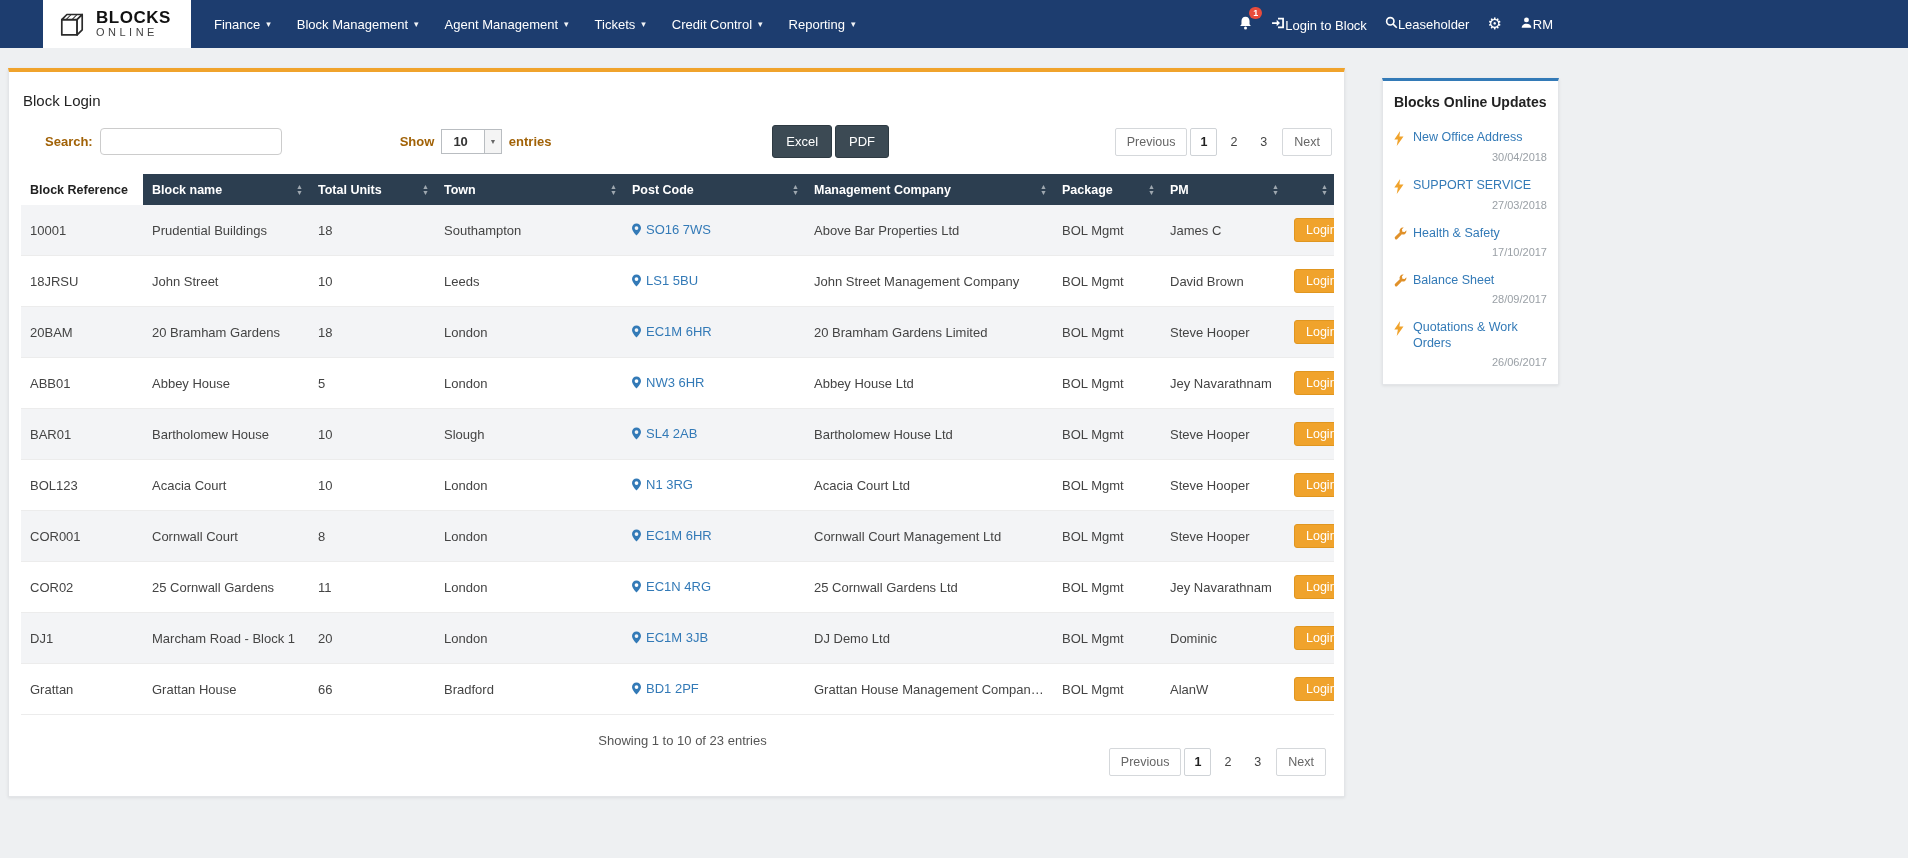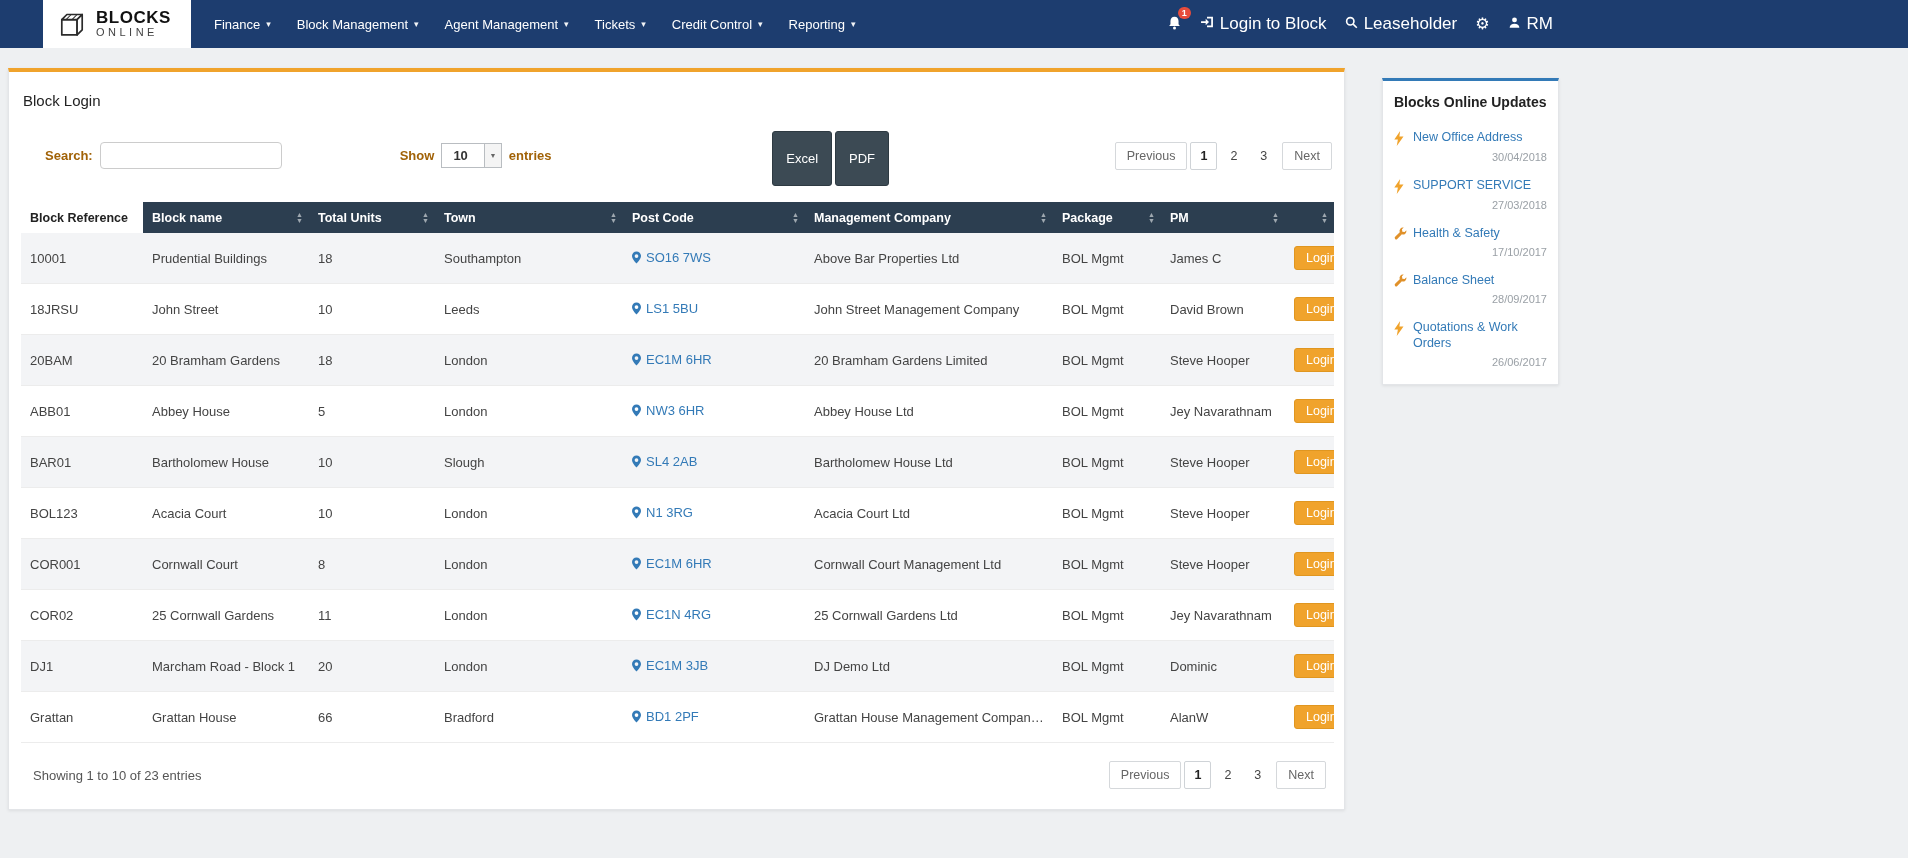--- a/index.html
+++ b/index.html
@@ -14,21 +14,21 @@
   
   .nav { height: 48px; background: #1d3d6f; width: 100%; }
   .nav-inner { width: 1565px; height: 48px; display: flex; align-items: stretch; padding-left: 43px; }
   .brand { background: #fff; display: flex; align-items: center; gap: 7px; padding: 0 12px; width: 148px; cursor: pointer; }
   .brand-text .l1 { font-weight: bold; font-size: 17px; letter-spacing: .5px; color: #111; line-height: 17px; }
   .brand-text .l2 { font-size: 11px; letter-spacing: 3.5px; color: #444; line-height: 13px; }
   .nav-items { display: flex; align-items: stretch; margin-left: 10px; }
   .nav-item { color: #fff; font-size: 13px; padding: 0 13px; display: flex; align-items: center; gap: 6px; cursor: pointer; white-space: nowrap; }
   .caret { font-size: 9px; opacity: .95; }
   .nav-right { margin-left: auto; display: flex; align-items: center; gap: 18px; color: #fff; padding-right: 12px; }
-  .nav-right .tool { display: flex; align-items: center; gap: 6px; cursor: pointer; font-size: 17px; white-space: nowrap; }
+  .nav-right .tool { display: flex; align-items: flex-end; cursor: pointer; font-size: 13px; white-space: nowrap; }
   .bell-wrap { position: relative; cursor: pointer; }
   .badge { position: absolute; top: -8px; right: -9px; background: #e74c3c; color: #fff; border-radius: 8px; font-size: 9px; line-height: 12px; padding: 0 4px; font-weight: bold; }
   .gear-glyph { font-size: 16px; line-height: 16px; cursor: pointer; }
 
   
   .content { display: flex; align-items: flex-start; padding-left: 8px; margin-top: 20px; gap: 37px; }
 
   .main-card {
     width: 1337px; background: #fff; border: 1px solid #e3e5e8;
     border-top: 4px solid #f0a32c; box-shadow: 0 1px 3px rgba(0,0,0,.08);
@@ -39,21 +39,21 @@
   
   .controls { display: flex; align-items: center; margin-bottom: 16px; }
   .search-group { display: flex; align-items: center; padding-left: 24px; }
   .lbl-orange { color: #a16207; font-weight: bold; font-size: 13px; }
   .search-input { border: 1px solid #ccc; border-radius: 4px; height: 27px; width: 182px; margin-left: 7px; padding: 0 8px; font-size: 13px; outline: none; }
   .show-group { display: flex; align-items: center; gap: 7px; margin-left: 118px; }
   .select { display: flex; border: 1px solid #b9bdc1; background: #fff; height: 25px; align-items: stretch; cursor: pointer; }
   .select .val { padding: 0 16px 0 11px; font-weight: bold; display: flex; align-items: center; font-size: 13px; color: #333; }
   .select .caret-box { border-left: 1px solid #b9bdc1; background: #f4f4f4; width: 17px; display: flex; align-items: center; justify-content: center; font-size: 7px; color: #666; }
   .export { margin: 0 auto; display: flex; gap: 3px; }
-  .export .exp-btn { background: #3c4a54; color: #fff; border: 1px solid #2e3a42; padding: 19px 13px; font-size: 13px; border-radius: 3px; cursor: pointer; margin-top: 6px; }
+  .export .exp-btn { background: #3c4a54; color: #fff; border: 1px solid #2e3a42; padding: 8px 13px; font-size: 13px; border-radius: 3px; cursor: pointer; }
 
   
   .pagination { display: flex; align-items: center; }
   .page-btn { padding: 6px 11px; border: 1px solid #d5d8db; background: #fff; color: #666; font-size: 12.5px; margin-left: 5px; cursor: pointer; border-radius: 2px; }
   .page-num { padding: 6px 9px; color: #444; font-size: 12.5px; margin-left: 3px; cursor: pointer; border: 1px solid transparent; border-radius: 2px; }
   .page-num[data-active="true"] { border: 1px solid #cfd3d7; background: #fff; font-weight: bold; color: #222; }
 
   
   table { width: 100%; border-collapse: collapse; table-layout: fixed; font-size: 13px; }
   thead th { height: 31px; text-align: left; padding: 0 9px; font-weight: bold; font-size: 12.5px; }
@@ -61,21 +61,21 @@
   th.dark { background: #2c3e50; color: #fff; position: relative; cursor: pointer; }
   .sort { position: absolute; right: 6px; top: 50%; transform: translateY(-50%); display: flex; flex-direction: column; font-size: 7px; line-height: 6px; color: rgba(255,255,255,.55); }
   tbody td { padding: 13px 9px; border-bottom: 1px solid #ececec; color: #444; overflow: hidden; white-space: nowrap; text-overflow: ellipsis; }
   tbody tr:nth-child(odd) { background: #f3f4f6; }
   tbody tr:nth-child(even) { background: #fff; }
   .pc-link { color: #337ab7; text-decoration: none; cursor: pointer; }
   .pin { display: inline-block; vertical-align: -2px; margin-right: 5px; }
   td.login-cell { text-align: right; padding-right: 4px; }
   .login-btn { background: #f0a32c; color: #fff; border: 1px solid #e09620; padding: 4px 11px; border-radius: 3px; font-size: 12.5px; cursor: pointer; }
 
-  .table-footer { display: flex; align-items: center; margin-top: 18px; }
+  .table-footer { display: flex; align-items: center; margin-top: 18px; flex-direction: column; }
   .info-text { color: #555; font-size: 13px; padding-left: 12px; }
   .table-footer .pagination { margin-left: auto; padding-right: 6px; }
 
   
   .sidebar {
     width: 177px; background: #fff; border: 1px solid #e3e5e8; border-top: 3px solid #337ab7;
     box-shadow: 0 1px 3px rgba(0,0,0,.08); margin-top: 10px; padding-bottom: 10px;
   }
   .sb-title { font-size: 14px; font-weight: bold; color: #222; padding: 13px 11px 11px; }
   .sb-item { padding: 8px 11px 6px; }

